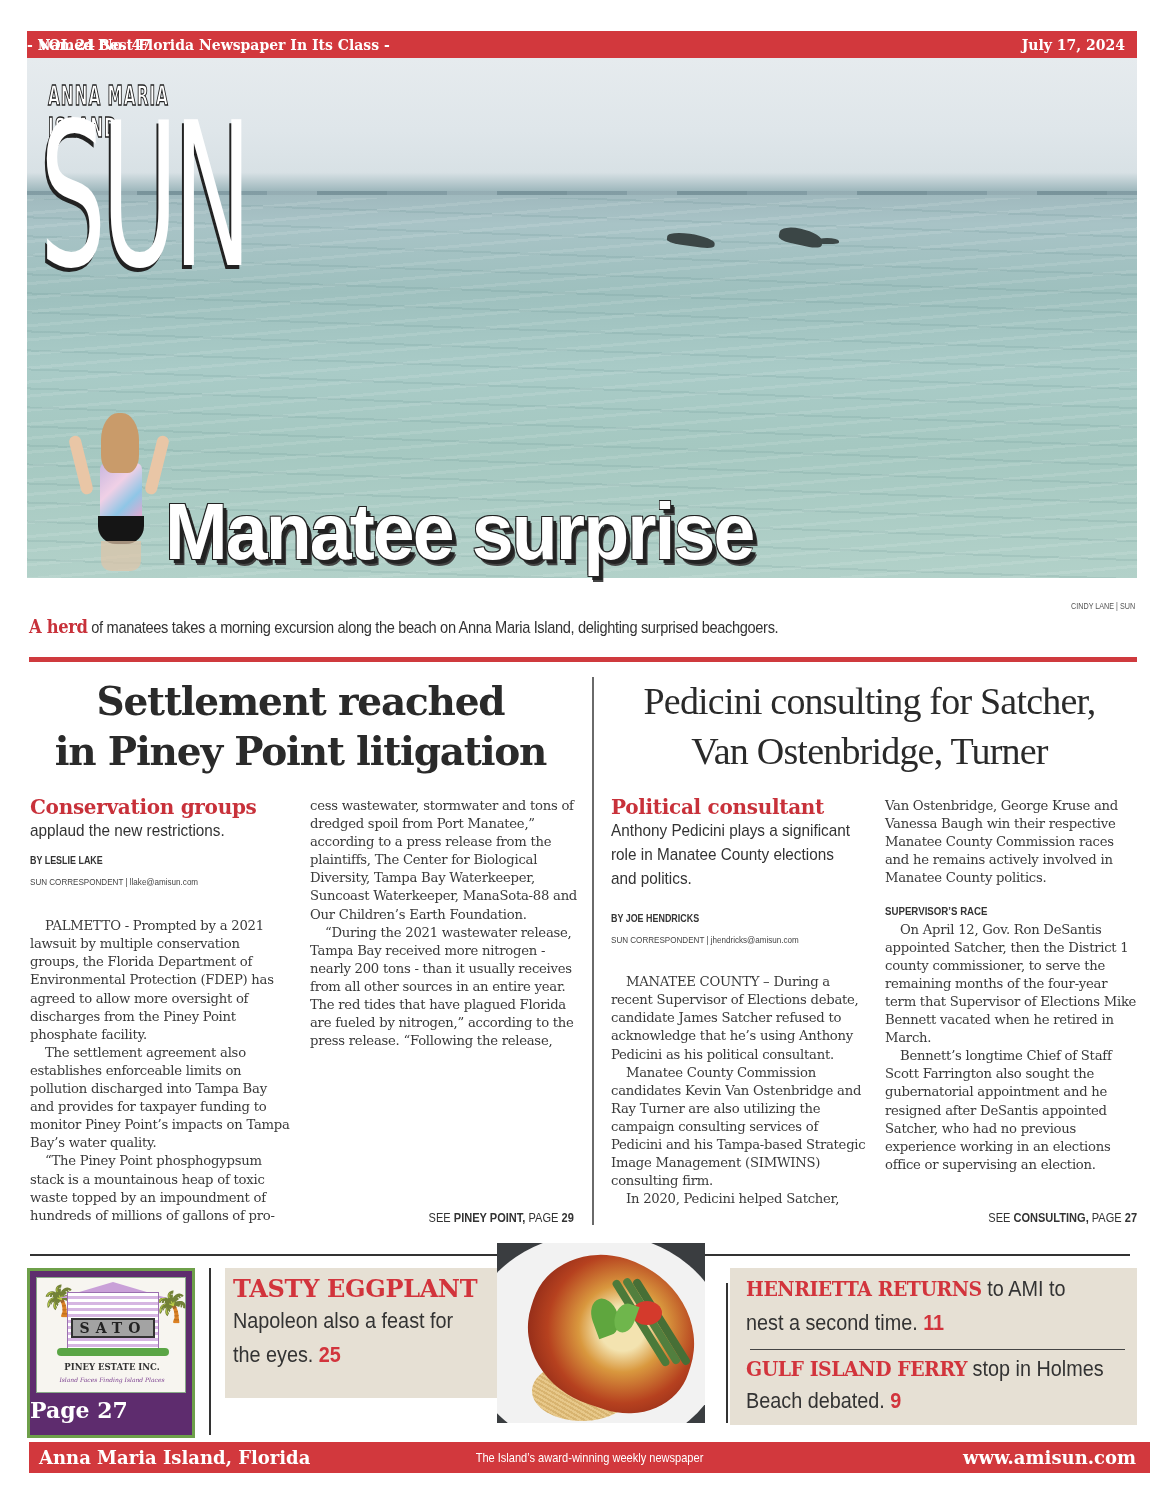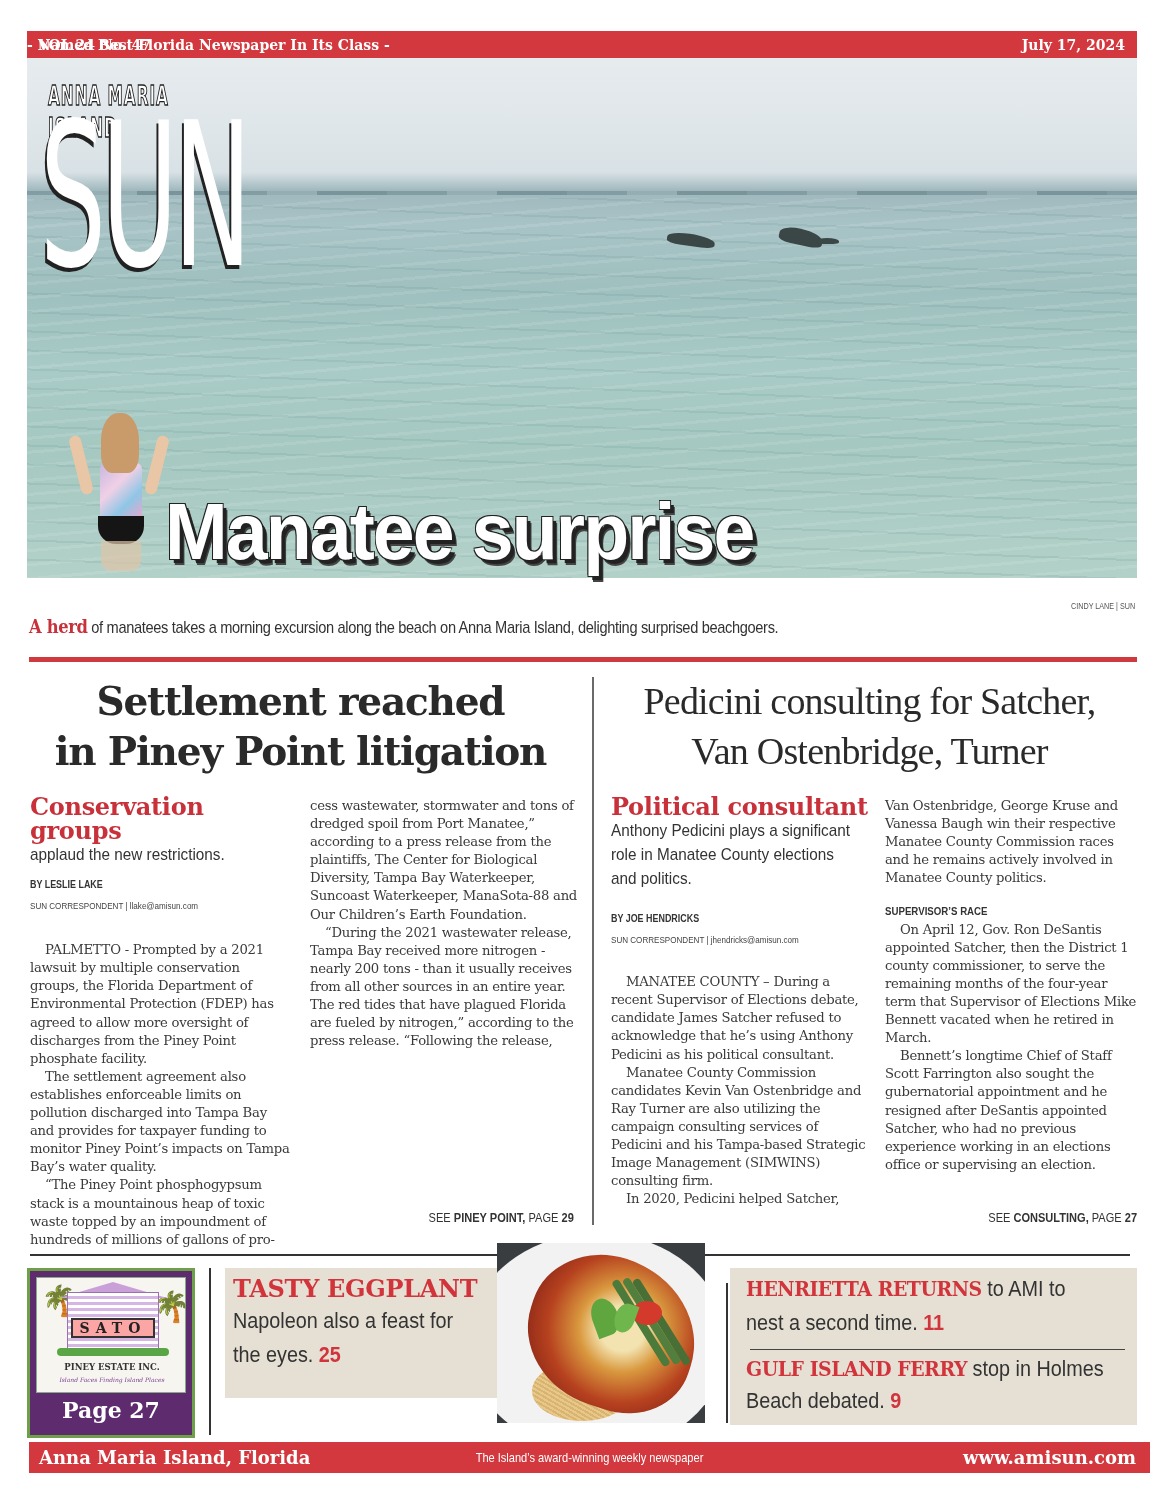--- a/index.html
+++ b/index.html
@@ -73,46 +73,46 @@
   .story-title {
     position: absolute; text-align: center; font-family: "DejaVu Serif", serif; color: #2a2a2a;
   }
   .st1 { left: 28px; top: 676px; width: 545px; font-size: 39px; line-height: 50px; font-weight: bold; letter-spacing: -1.2px; }
   .st2 { left: 602px; top: 676px; width: 535px; font-size: 38px; line-height: 50px; font-family: "Liberation Serif", serif; font-weight: normal; letter-spacing: -0.8px; }
 
   .vdiv { position: absolute; left: 592px; top: 677px; width: 2px; height: 548px; background: #6a6a6a; }
 
   .col { position: absolute; font-family: "DejaVu Serif", serif; font-size: 13.2px; line-height: 18.1px; color: #3a3a3a; }
   .col p { text-indent: 15px; letter-spacing: -0.25px; }
-  .kicker { font-family: "DejaVu Serif", serif; font-weight: bold; color: #c8313a; font-size: 24px; line-height: 24px; letter-spacing: -0.3px; }
+  .kicker { font-family: "DejaVu Serif", serif; font-weight: bold; color: #c8313a; font-size: 20px; line-height: 24px; letter-spacing: -0.3px; }
   .deck { font-family: "Liberation Sans", sans-serif; font-size: 17px; line-height: 24px; color: #333; transform: scaleX(0.9); transform-origin: left; white-space: nowrap; }
   .byline { font-family: "Liberation Sans", sans-serif; font-weight: bold; font-size: 10.5px; color: #333; margin-top: 8px; transform: scaleX(0.85); transform-origin: left; }
   .role { font-family: "Liberation Sans", sans-serif; font-size: 9.5px; color: #444; margin-top: 4px; transform: scaleX(0.85); transform-origin: left; white-space: nowrap; }
   .subhead { font-family: "Liberation Sans", sans-serif; font-weight: bold; font-size: 11px; color: #333; transform: scaleX(0.88); transform-origin: left; margin-top: 15px; }
   .jump { position: absolute; font-family: "Liberation Sans", sans-serif; font-size: 13px; color: #333; transform: scaleX(0.85); transform-origin: right; white-space: nowrap; }
   .jump b { font-weight: bold; }
 
   
   .blackrule { position: absolute; left: 30px; top: 1254px; width: 1100px; height: 2px; background: #333; }
   .ad {
     position: absolute; left: 27px; top: 1268px; width: 168px; height: 170px;
     border: 3px solid #6ea04a; background: #5e2c6e;
   }
   .ad .inner { position: absolute; left: 6px; top: 6px; width: 150px; height: 116px; background: #f7f5f0; border: 1px solid #8a8; }
   .ad .palm { position: absolute; color: #4f9a3a; font-size: 30px; line-height: 30px; }
   .ad .house { position: absolute; left: 30px; top: 14px; width: 92px; height: 62px;
     background: repeating-linear-gradient(0deg, #d6b6e2 0 3px, #ffffff 3px 6px); border: 1px solid #9b6fb0; }
   .ad .roof { position: absolute; left: 22px; top: 4px; width: 0; height: 0;
     border-left: 54px solid transparent; border-right: 54px solid transparent; border-bottom: 16px solid #c9a0d8; }
-  .ad .sato { position: absolute; left: 34px; top: 40px; width: 84px; height: 20px; background: #fca5a5; border: 2px solid #333;
+  .ad .sato { position: absolute; left: 34px; top: 40px; width: 84px; height: 20px; background: #a3a3a3; border: 2px solid #333;
     font-family: "DejaVu Serif", serif; font-weight: bold; font-size: 14px; letter-spacing: 6px; text-align: center; line-height: 16px; color: #222; }
   .ad .rei { position: absolute; left: 0; width: 150px; top: 84px; text-align: center; font-family: "DejaVu Serif", serif; font-weight: bold; font-size: 8.5px; color: #333; }
   .ad .tag { position: absolute; left: 0; width: 150px; top: 98px; text-align: center; font-family: "DejaVu Serif", serif; font-style: italic; font-size: 6px; color: #7a3e8e; }
   .ad .grass { position: absolute; left: 20px; top: 70px; width: 112px; height: 8px; background: #5aa545; border-radius: 4px; }
-  .ad .page { position: absolute; left: 0; width: 162px; top: 126px; text-align: center; font-family: "DejaVu Serif", serif; font-weight: bold; font-size: 22px; color: #fff; }
+  .ad .page { position: absolute; left: 0; width: 162px; top: 126px; text-align: left; font-family: "DejaVu Serif", serif; font-weight: bold; font-size: 22px; color: #fff; }
 
   .tdiv1 { position: absolute; left: 209px; top: 1268px; width: 2px; height: 167px; background: #333; }
   .teaser-box { position: absolute; background: #e6e0d4; }
   .tb1 { left: 225px; top: 1268px; width: 275px; height: 130px; }
   .tb2 { left: 730px; top: 1268px; width: 407px; height: 157px; }
   .t-title { font-family: "DejaVu Serif", serif; font-weight: bold; color: #d2343c; font-size: 24px; line-height: 30px; letter-spacing: -0.3px; }
   .t-num { font-family: "Liberation Sans", sans-serif; font-weight: bold; color: #d2343c; }
   .t-red-inline { font-family: "DejaVu Serif", serif; font-weight: bold; color: #d2343c; font-size: 21px; letter-spacing: -0.5px; }
   .teaser-line { position: absolute; font-family: "Liberation Sans", sans-serif; font-size: 22px; color: #333; white-space: nowrap; transform: scaleX(0.9); transform-origin: left; }
   .tb2 .sep { position: absolute; left: 20px; top: 81px; width: 375px; height: 1px; background: #444; }

